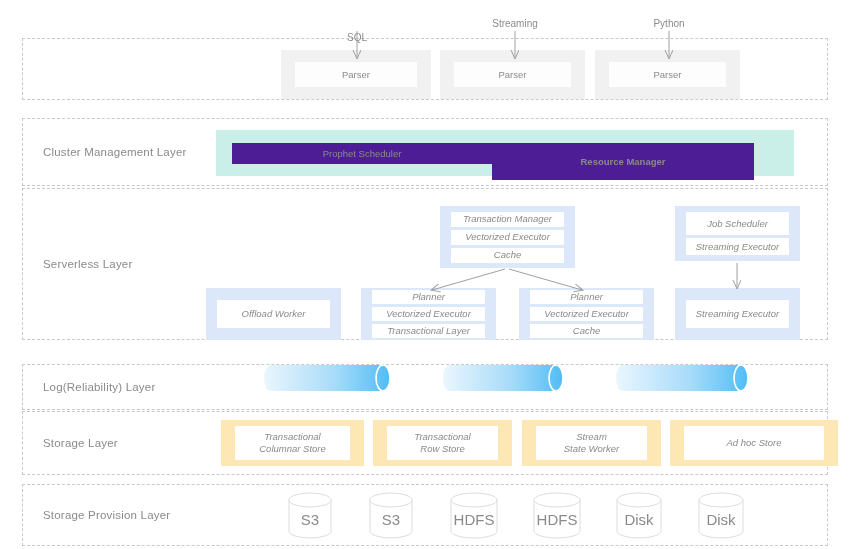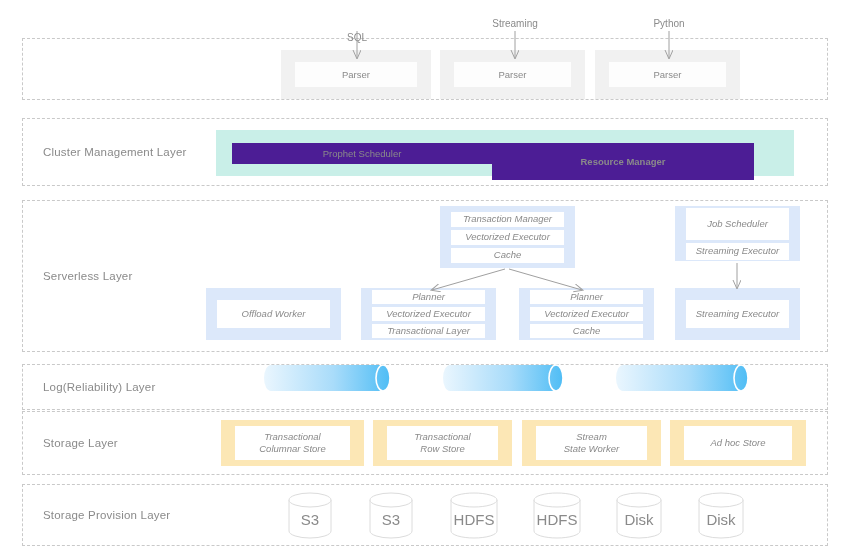--- a/index.html
+++ b/index.html
@@ -154,32 +154,32 @@
   <div class="parser-inner">Parser</div>
 </div>
 
 <div class="layer" style="top:118px; height:68px;">
   <div class="layer-label">Cluster Management Layer</div>
 </div>
 <div class="teal-band" style="left:216px; top:130px; width:578px; height:46px;"></div>
 <div class="teal-cell" style="left:232px; top:143px; width:260px; height:21px;">Prophet Scheduler</div>
 <div class="teal-cell" style="left:492px; top:143px; width:262px; height:37px;font-weight:bold;">Resource Manager</div>
 
-<div class="layer" style="top:200px; height:152px;">
+<div class="layer" style="top:188px; height:152px;">
   <div class="layer-label">Serverless Layer</div>
 </div>
 
 <div class="group blue-group" style="left:440px; top:206px; width:135px; height:62px;">
   <div class="cell">Transaction Manager</div>
   <div class="cell">Vectorized Executor</div>
   <div class="cell">Cache</div>
 </div>
 
 <div class="group blue-group" style="left:675px; top:206px; width:125px; height:55px;">
-  <div class="cell" style="height:32px;">Job Scheduler</div>
+  <div class="cell" style="height:23px;">Job Scheduler</div>
   <div class="cell" style="height:17px;">Streaming Executor</div>
 </div>
 
 <div class="group blue-group" style="left:206px; top:288px; width:135px; height:52px;">
   <div class="cell" style="height:28px;">Offload Worker</div>
 </div>
 
 <div class="group blue-group" style="left:361px; top:288px; width:135px; height:52px;">
   <div class="cell">Planner</div>
   <div class="cell">Vectorized Executor</div>
@@ -251,21 +251,21 @@
 Columnar Store</div>
 </div>
 <div class="group yellow-group" style="left:373px; top:420px; width:139px; height:46px;">
   <div class="cell">Transactional
 Row Store</div>
 </div>
 <div class="group yellow-group" style="left:522px; top:420px; width:139px; height:46px;">
   <div class="cell">Stream
 State Worker</div>
 </div>
-<div class="group yellow-group" style="left:670px; top:420px; width:136px; height:46px;">
+<div class="group yellow-group" style="left:670px; top:420px; width:168px; height:46px;">
   <div class="cell">Ad hoc Store</div>
 </div>
 
 <div class="layer" style="top:484px; height:62px;">
   <div class="layer-label">Storage Provision Layer</div>
 </div>
 
 <div class="db" style="left:288px; top:492px; width:44px; height:47px;">
   <svg width="44" height="47" viewBox="0 0 44 47">
     <path d="M1,8 V39 A21,7 0 0 0 43,39 V8 Z" fill="#ffffff" stroke="#dcdcdc" stroke-width="1"></path>

